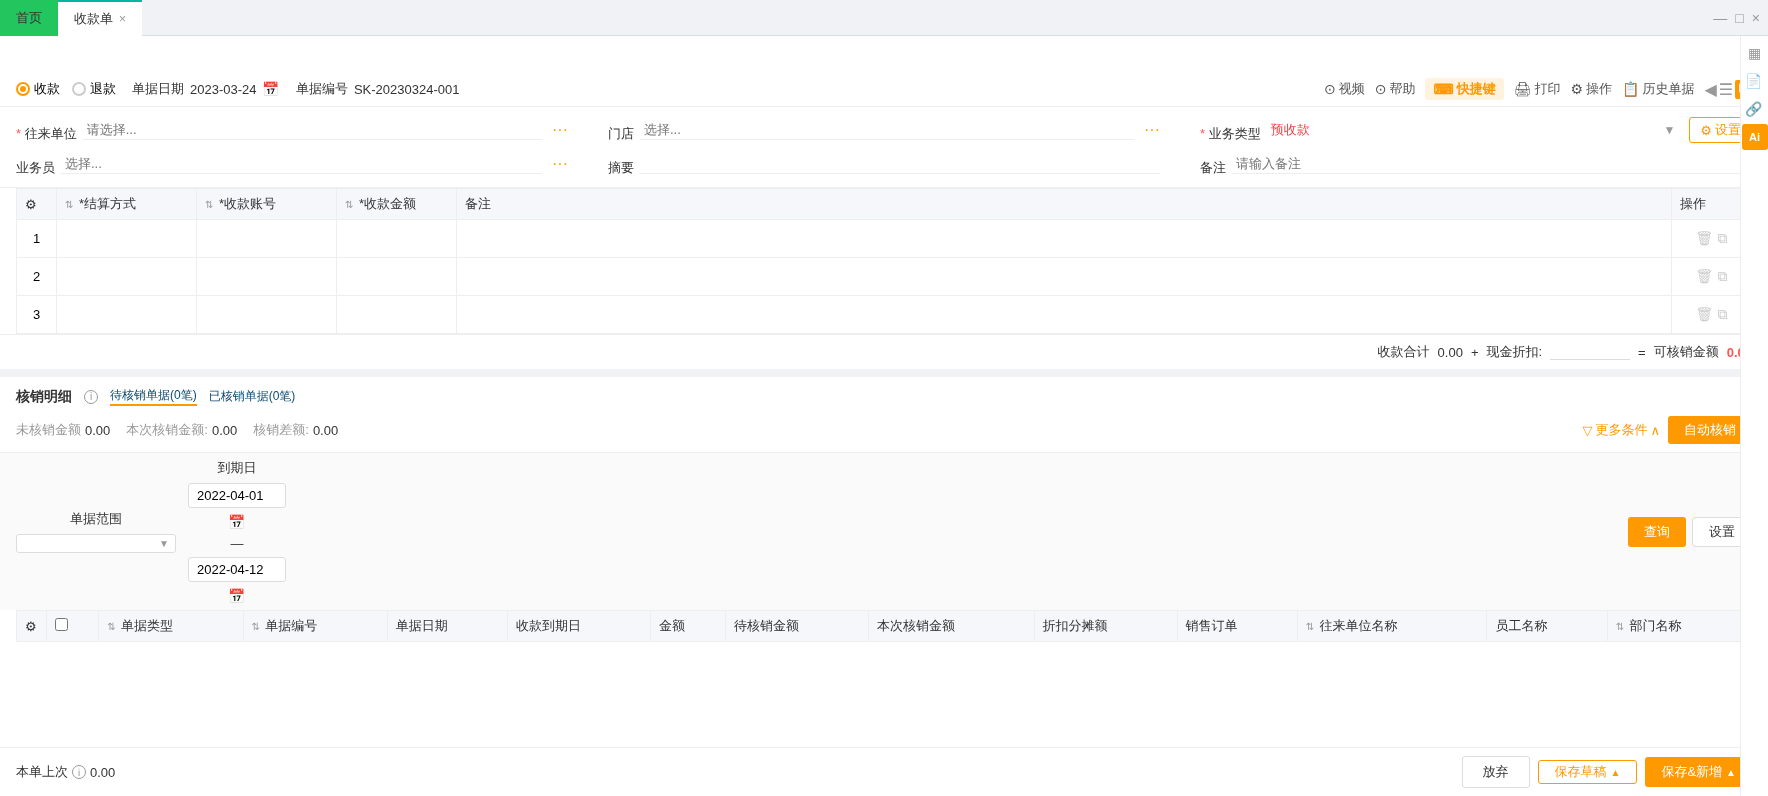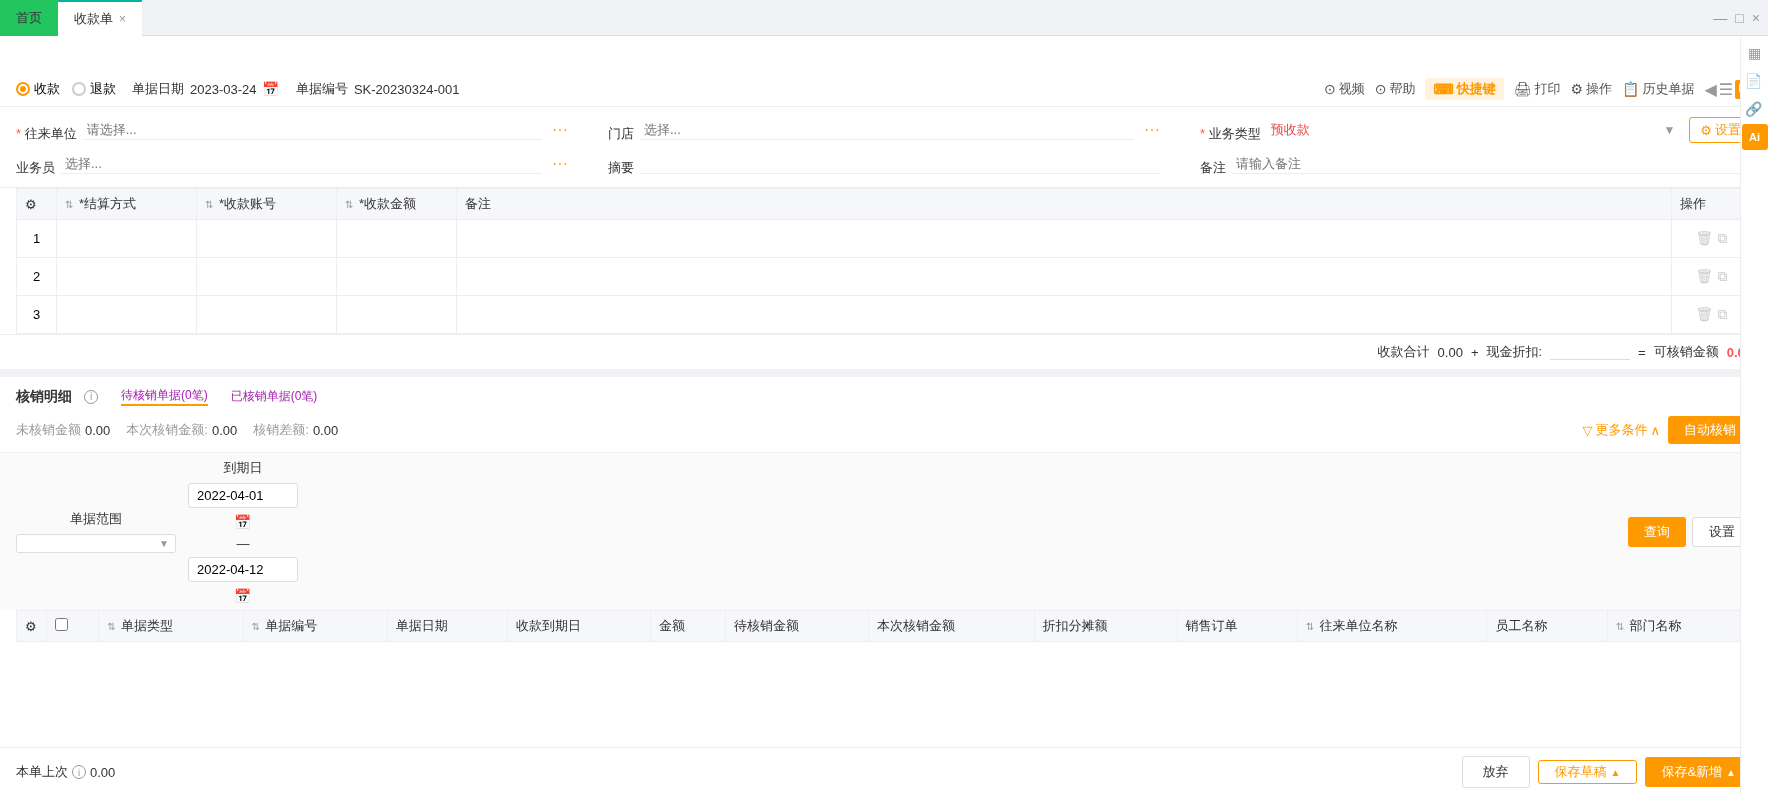--- a/index.html
+++ b/index.html
@@ -198,24 +198,23 @@
     .info-icon {
       width: 14px; height: 14px;
       border-radius: 50%;
       border: 1px solid #999;
       color: #999;
       font-size: 10px;
       display: inline-flex; align-items: center; justify-content: center;
       cursor: pointer;
     }
     .tab-link {
-      color: #a21caf;
+      color: #0c4a6e;
       cursor: pointer;
       font-size: 12px;
-      margin-left: 11px;
     }
     .tab-link.active { border-bottom: 2px solid #f90; }
 
     .stats-row {
       display: flex; align-items: center;
       padding: 4px 16px 8px;
       gap: 16px;
       color: #333;
     }
     .stat-item { display: flex; align-items: center; gap: 4px; }
@@ -229,21 +228,21 @@
       border-top: 1px solid #eee;
       background: #fafafa;
     }
     .filter-field { display: flex; align-items: center; gap: 6px; flex-direction: column; }
     .filter-label { color: #333; white-space: nowrap; }
     .filter-input {
       border: 1px solid #ddd;
       border-radius: 3px;
       padding: 4px 8px;
       outline: none;
-      width: 110px;
+      width: 98px;
       background: #fff;
     }
     .filter-date-sep { color: #333; }
     .cal-btn { color: #f90; cursor: pointer; border: none; background: none; font-size: 14px; }
     .more-filter { color: #f90; cursor: pointer; font-size: 12px; display: flex; align-items: center; gap: 3px; }
     .btn-query {
       background: #f90;
       color: #fff;
       border: none;
       border-radius: 3px;

